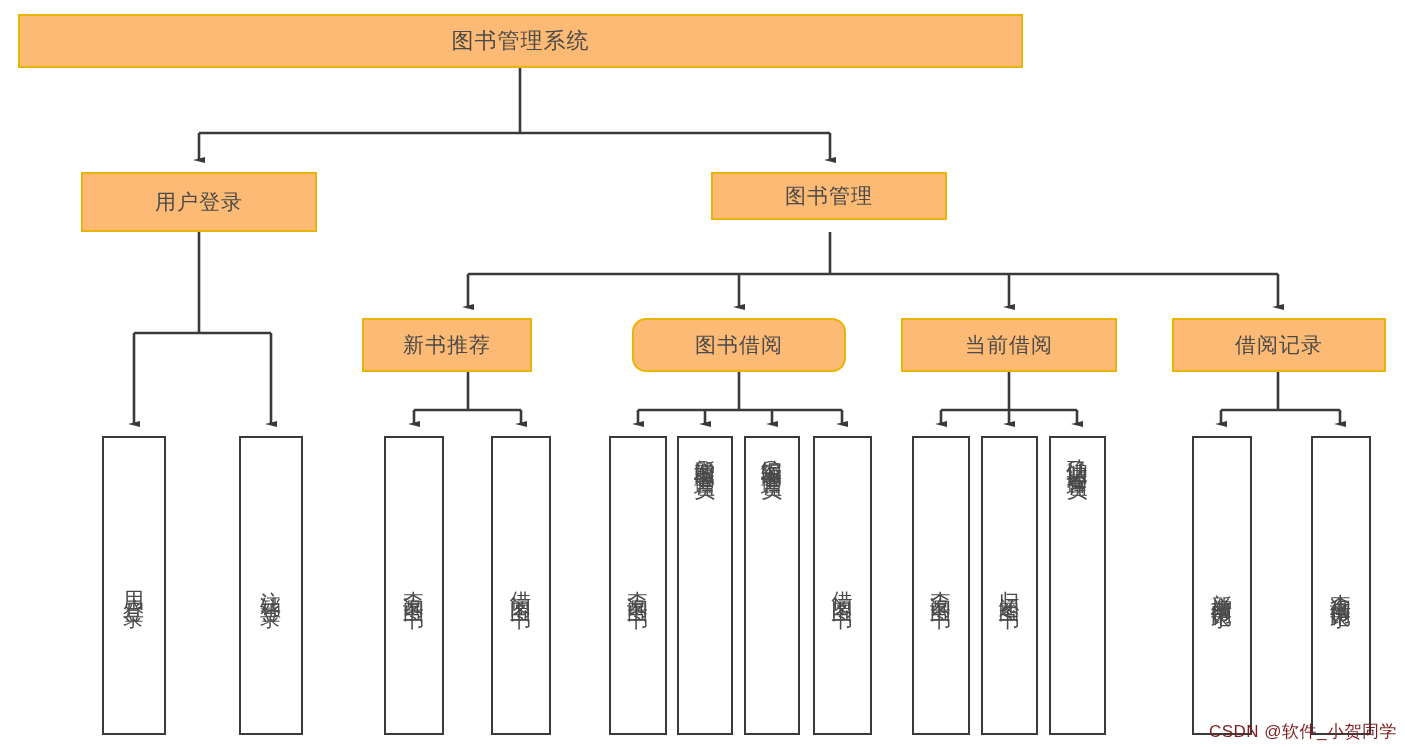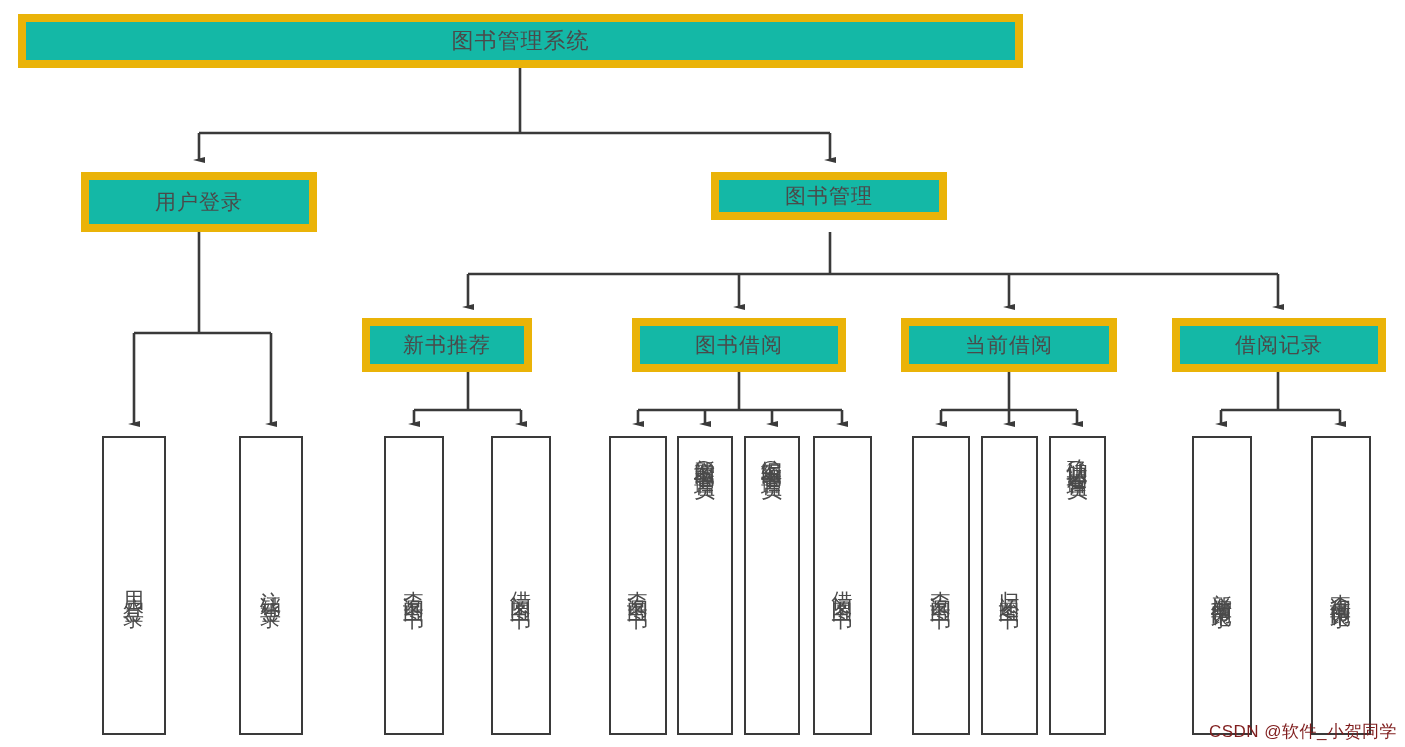--- a/index.html
+++ b/index.html
@@ -9,22 +9,22 @@
     font-family:"Liberation Sans","DejaVu Sans",sans-serif;
     overflow:hidden;
   }
   #canvas{position:relative;width:1405px;height:747px;}
 
   svg#wires{position:absolute;left:0;top:0;width:1405px;height:747px;}
 
   .node{
     position:absolute;
     box-sizing:border-box;
-    background:#14b8a6;
-    border:8px solid #eab308;
+    background:#fdba74;
+    border:2px solid #eab308;
     display:flex;
     align-items:center;
     justify-content:center;
     color:#4a4a4a;
   }
   .node .lbl{
     font-size:21px;
     line-height:1.25;
     letter-spacing:1px;
     color:#4a4a4a;
@@ -127,21 +127,21 @@
   <div class="node" style="left:81px;top:172px;width:236px;height:60px;">
     <span class="lbl">用户登录</span>
   </div>
   <div class="node" style="left:711px;top:172px;width:236px;height:48px;">
     <span class="lbl">图书管理</span>
   </div>
 
   <div class="node" style="left:362px;top:318px;width:170px;height:54px;">
     <span class="lbl">新书推荐</span>
   </div>
-  <div class="node" style="left:632px;top:318px;width:214px;height:54px;">
+  <div class="node" style="left:632px;top:318px;width:214px;height:54px;border-radius:14px;">
     <span class="lbl">图书借阅</span>
   </div>
   <div class="node" style="left:1172px;top:318px;width:214px;height:54px;">
     <span class="lbl">借阅记录</span>
   </div>
   <div class="node" style="left:901px;top:318px;width:216px;height:54px;">
     <span class="lbl">当前借阅</span>
   </div>
 
   <div class="leaf" style="left:102px;top:436px;width:64px;height:299px;">

